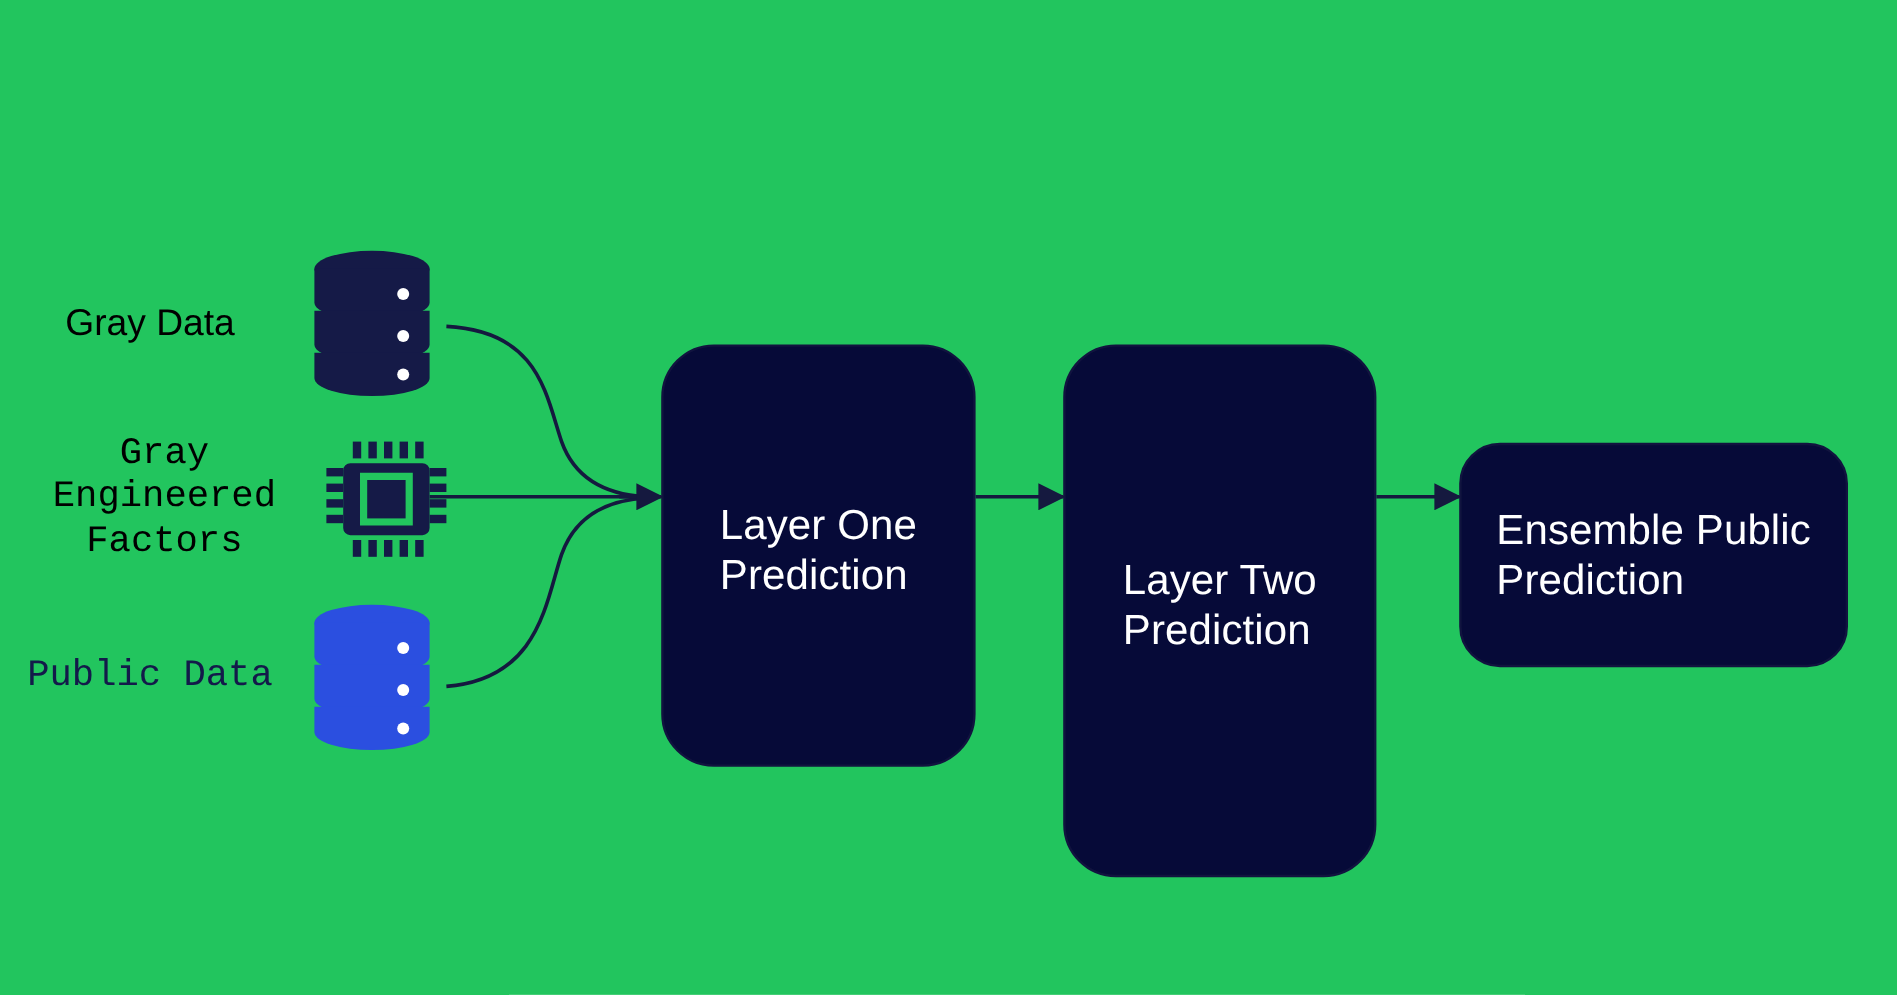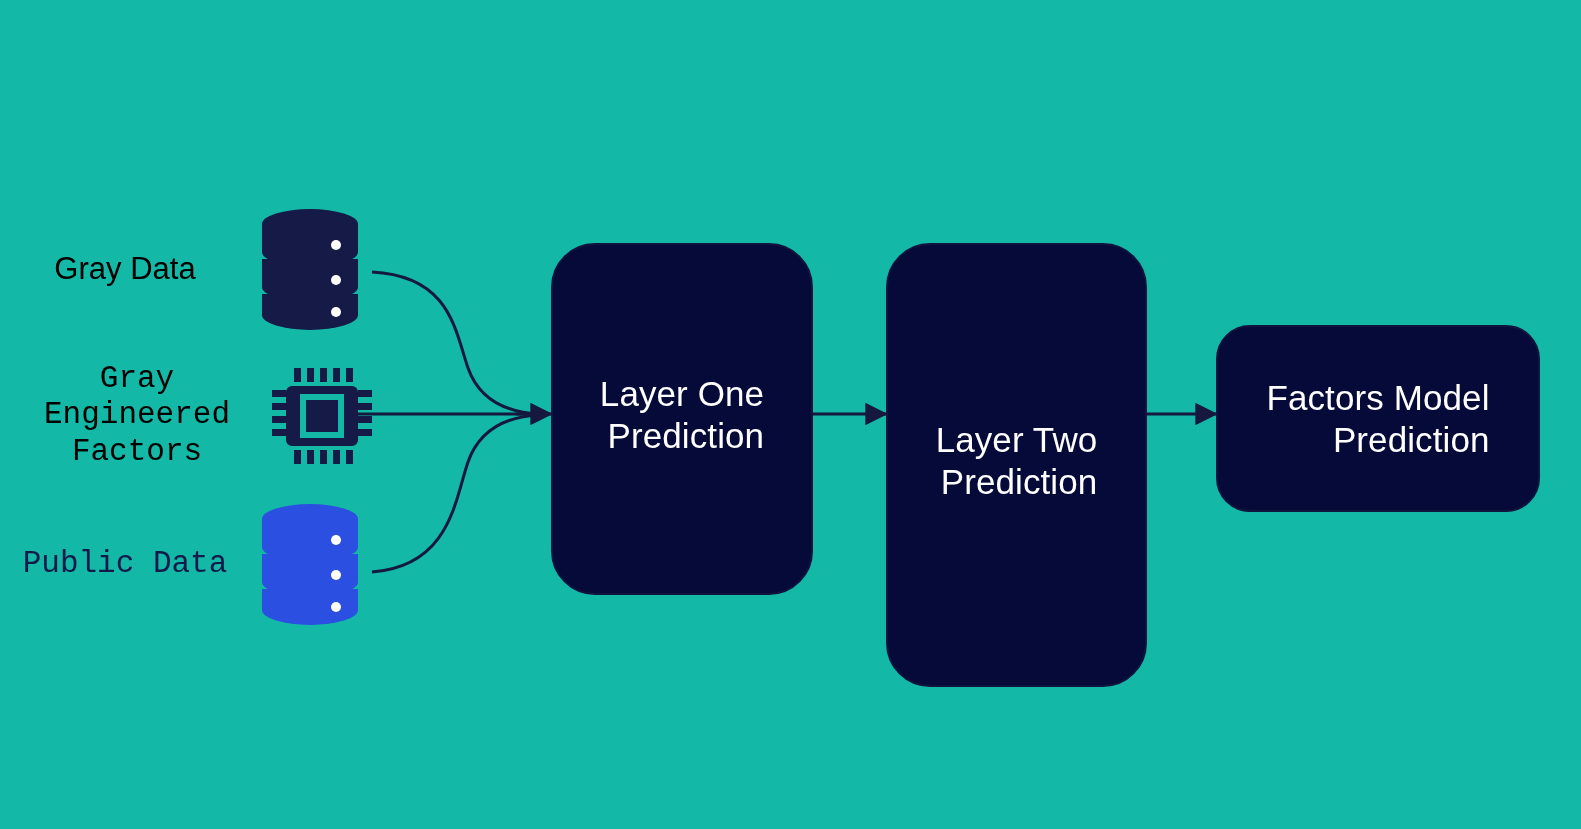--- a/index.html
+++ b/index.html
@@ -10,21 +10,21 @@
     width: 1581px;
     height: 829px;
     background: #ffffff;
     font-family: "Liberation Sans", sans-serif;
     overflow: hidden;
   }
   #stage {
     position: relative;
     width: 1581px;
     height: 829px;
-    background: #14b8a6;
+    background: #22c55e;
   }
 
   
   .input-row {
     position: absolute;
     display: flex;
     align-items: center;
   }
   .input-label {
     text-align: center;
@@ -48,23 +48,24 @@
     position: absolute;
     background: #060a38;
     border: 2px solid #11143f;
     box-sizing: border-box;
     display: flex;
     align-items: center;
     justify-content: center;
     color: #ffffff;
     font-size: 35px;
     line-height: 1.2;
-    text-align: right;
+    text-align: left;
     white-space: pre-line;
     letter-spacing: .1px;
+    margin-top: 44px;
   }
   .proc-box.tall   { border-radius: 44px; }
   .proc-box.short  { border-radius: 34px; }
 
   
   .proc-box .box-text { display: block; }
   .proc-box.tall .box-text { transform: translateY(-4px); }
 
   
   #links {
@@ -177,17 +178,17 @@
     <span class="box-text">Layer One
 Prediction</span>
   </div>
 
   <div class="proc-box tall" style="left:886px; top:243px; width:261px; height:444px;">
     <span class="box-text">Layer Two
 Prediction</span>
   </div>
 
   <div class="proc-box short" style="left:1216px; top:325px; width:324px; height:187px;">
-    <span class="box-text">Factors Model
+    <span class="box-text">Ensemble Public
 Prediction</span>
   </div>
 
 </div>
 
 </body></html>

